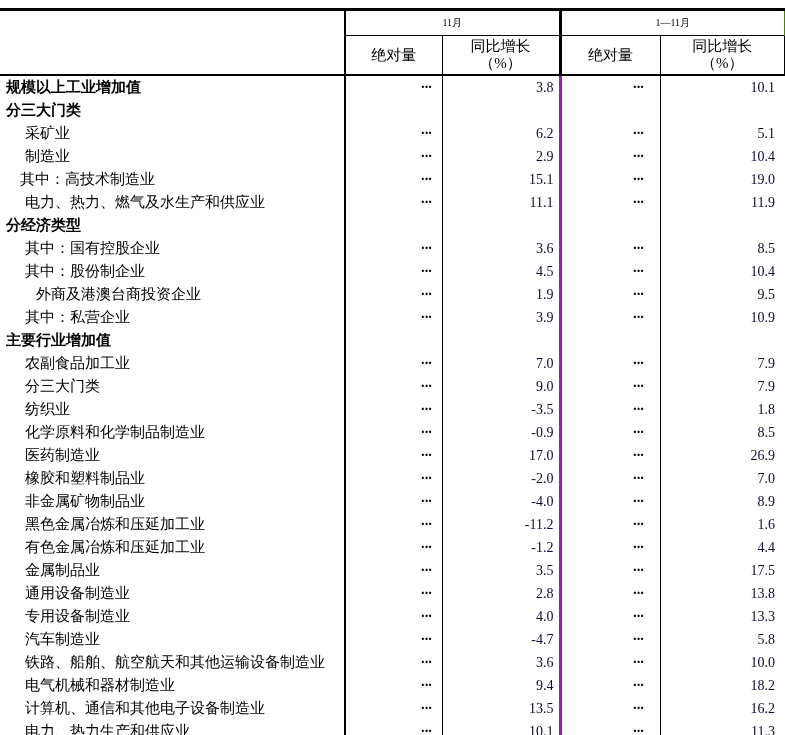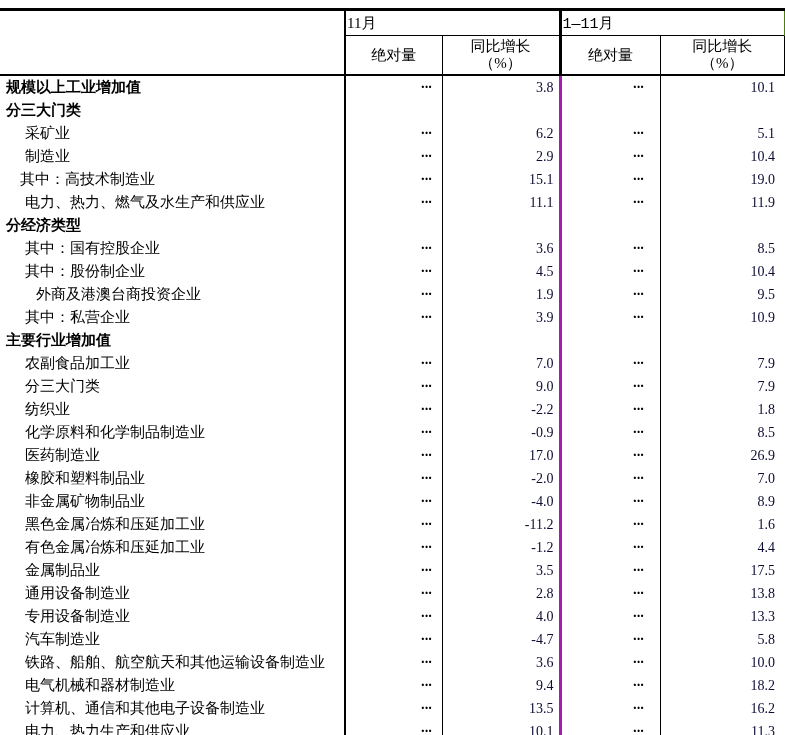--- a/index.html
+++ b/index.html
@@ -29,26 +29,26 @@
 
   th { font-weight: normal; }
 
   th.stub {
     border-right: 2px solid #000;
     border-bottom: 2px solid #000;
   }
   th.grp {
     height: 22px;
     border-bottom: 1px solid #000;
-    text-align: left;
+    text-align: center;
     vertical-align: middle;
-    font-size: 15px;
+    font-size: 10px;
   }
   th.g1 { border-right: 3px solid #000; }
-  th.g2 { border-right: 2px solid #4d7c0f; font-family: Liberation Mono, monospace; }
+  th.g2 { border-right: 2px solid #4d7c0f; }
 
   th.sub {
     height: 36px;
     border-bottom: 2px solid #000;
     text-align: center;
     vertical-align: middle;
     font-size: 15px;
     line-height: 17px;
   }
   th.s1 { border-right: 1px solid #000; }
@@ -214,21 +214,21 @@
       <tr>
         <td class="c-label lv1">分三大门类</td>
         <td class="val v0 dots">···</td>
         <td class="val v1">9.0</td>
         <td class="val v2 dots">···</td>
         <td class="val v3">7.9</td>
       </tr>
       <tr>
         <td class="c-label lv1">纺织业</td>
         <td class="val v0 dots">···</td>
-        <td class="val v1">-2.2</td>
+        <td class="val v1">-3.5</td>
         <td class="val v2 dots">···</td>
         <td class="val v3">1.8</td>
       </tr>
       <tr>
         <td class="c-label lv1">化学原料和化学制品制造业</td>
         <td class="val v0 dots">···</td>
         <td class="val v1">-0.9</td>
         <td class="val v2 dots">···</td>
         <td class="val v3">8.5</td>
       </tr>

